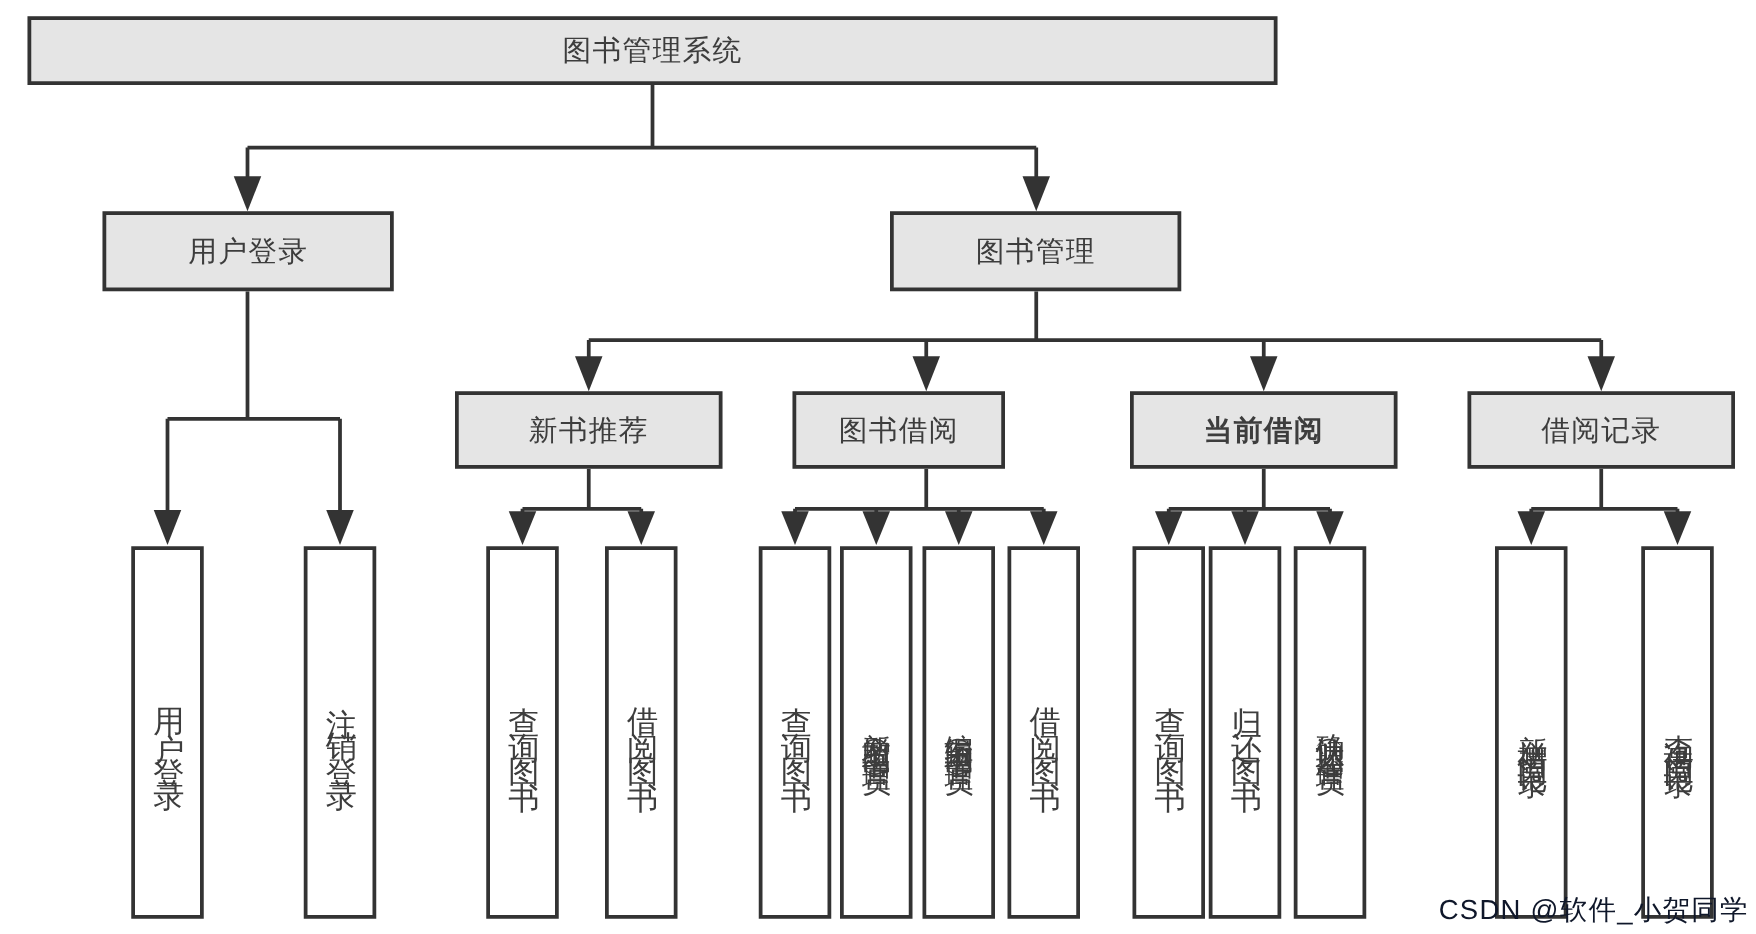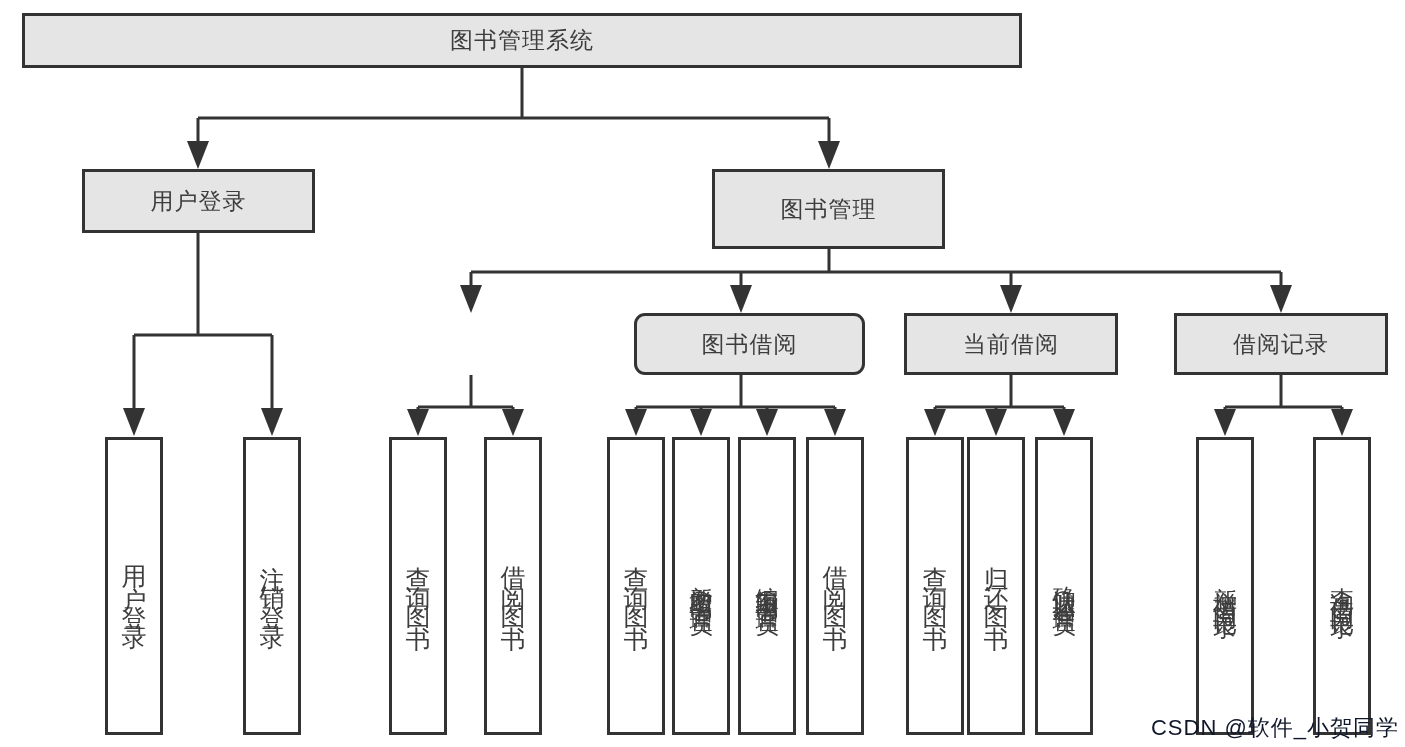--- a/index.html
+++ b/index.html
@@ -88,24 +88,25 @@
       <path d="M985 409 L1007 409 L996 436 Z"></path>
       <path d="M1053 409 L1075 409 L1064 436 Z"></path>
       <path d="M1214 409 L1236 409 L1225 436 Z"></path>
       <path d="M1331 409 L1353 409 L1342 436 Z"></path>
     </g>
   </svg>
 
   <div class="hbox" style="left:22px;top:13px;width:1000px;height:55px;">图书管理系统</div>
 
   <div class="hbox" style="left:82px;top:169px;width:233px;height:64px;">用户登录</div>
-  <div class="hbox" style="left:712px;top:169px;width:233px;height:80px;">图书管理</div>
+  <div class="hbox" style="left:712px;top:169px;width:233px;height:64px;">图书管理</div>
 
-  <div class="hbox" style="left:634px;top:313px;width:231px;height:62px;border-radius:11px;">图书借阅</div>
-  <div class="hbox" style="left:904px;top:313px;width:214px;height:62px;">当前借阅</div>
+  <div class="hbox" style="left:364px;top:313px;width:214px;height:62px;">新书推荐</div>
+  <div class="hbox" style="left:634px;top:313px;width:170px;height:62px;">图书借阅</div>
+  <div class="hbox" style="left:904px;top:313px;width:214px;height:62px;font-weight:bold;">当前借阅</div>
   <div class="hbox" style="left:1174px;top:313px;width:214px;height:62px;">借阅记录</div>
 
   <div class="vbox" style="left:105px;">
     <span>用户登录</span>
   </div>
   <div class="vbox" style="left:243px;">
     <span>注销登录</span>
   </div>
 
   <div class="vbox" style="left:389px;">

